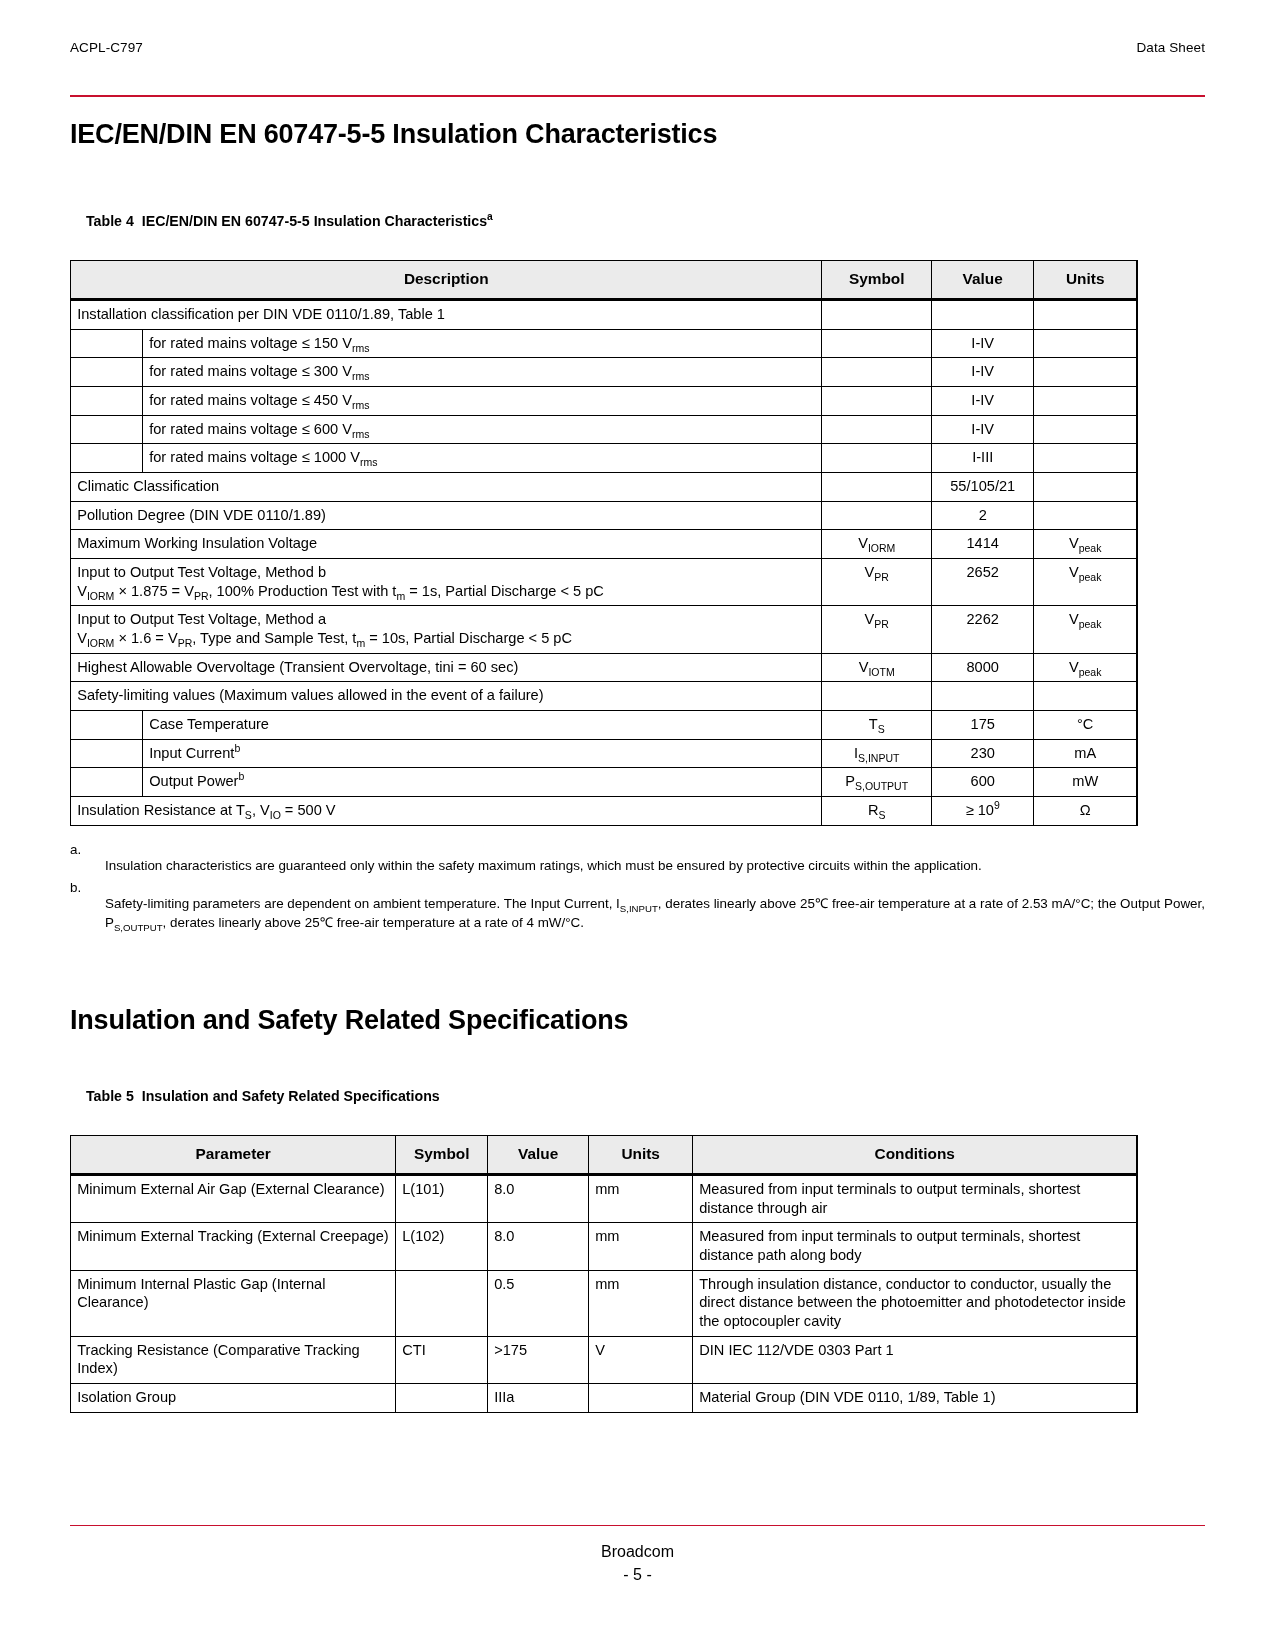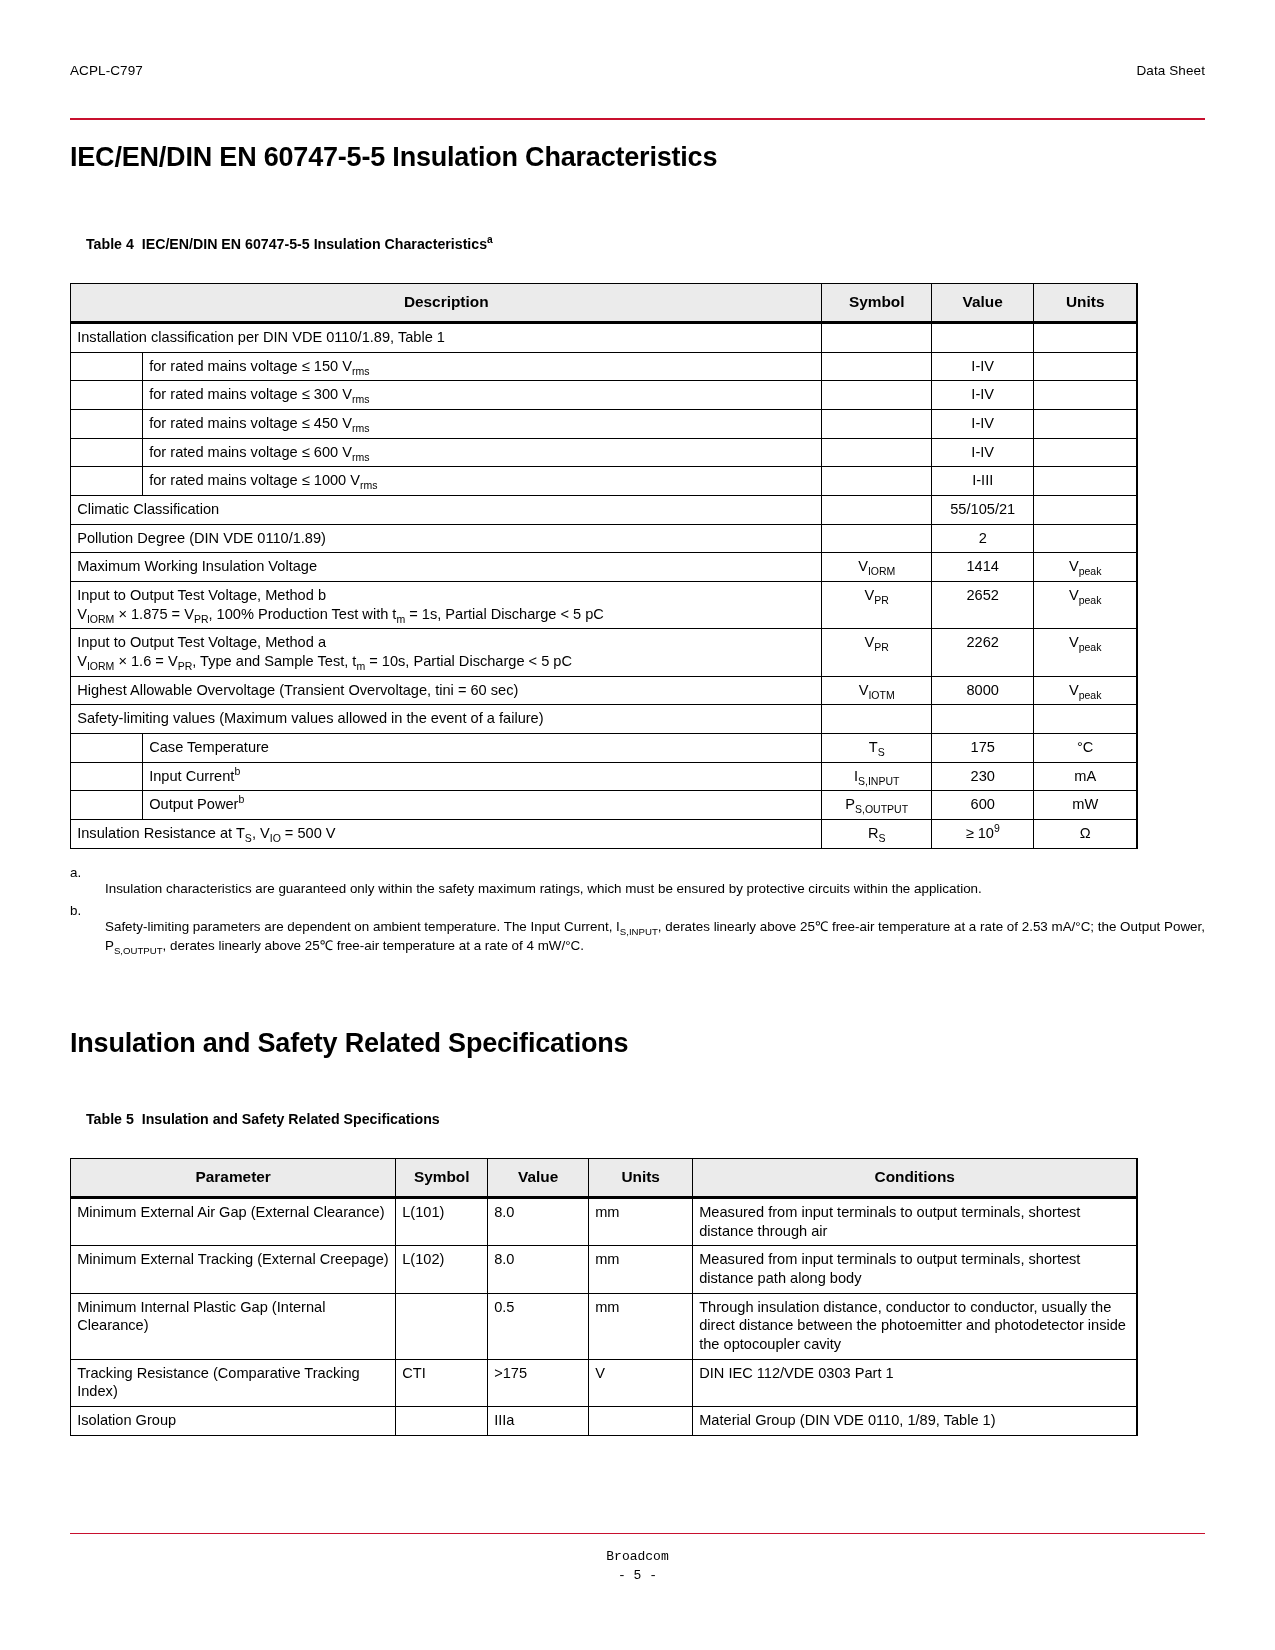--- a/index.html
+++ b/index.html
@@ -24,21 +24,21 @@
     padding: 0 70px;
   }
 
   
   .runhead {
     display: flex;
     justify-content: space-between;
     align-items: baseline;
     font-size: 13.5px;
     letter-spacing: 0.1px;
-    padding-top: 63px;
+    padding-top: 40px;
     color: #000;
   }
   .runhead .right { font-size: 13.5px; }
 
   
   .rule-red {
     border-top: 2.2px solid #C8102E;
     margin-top: 40px;
   }
   h1.section {
@@ -115,23 +115,22 @@
     bottom: 64px;
     width: 1275px;
     text-align: center;
   }
   .footer .fline {
     width: 1135px;
     margin: 0 auto 14px auto;
     border-top: 1.6px solid #C8102E;
   }
   .footer .ftext {
-    font-size: 13px;
+    font-size: 16px;
     line-height: 1.45;
-    font-family: Liberation Mono, monospace;
   }
 
   .spacer-a { height: 47px; }
   .spacer-b { height: 14px; }
   .spacer-c { height: 48px; }
   .spacer-d { height: 36px; }
   .spacer-e { height: 14px; }
 </style>
 </head>
 <body>

